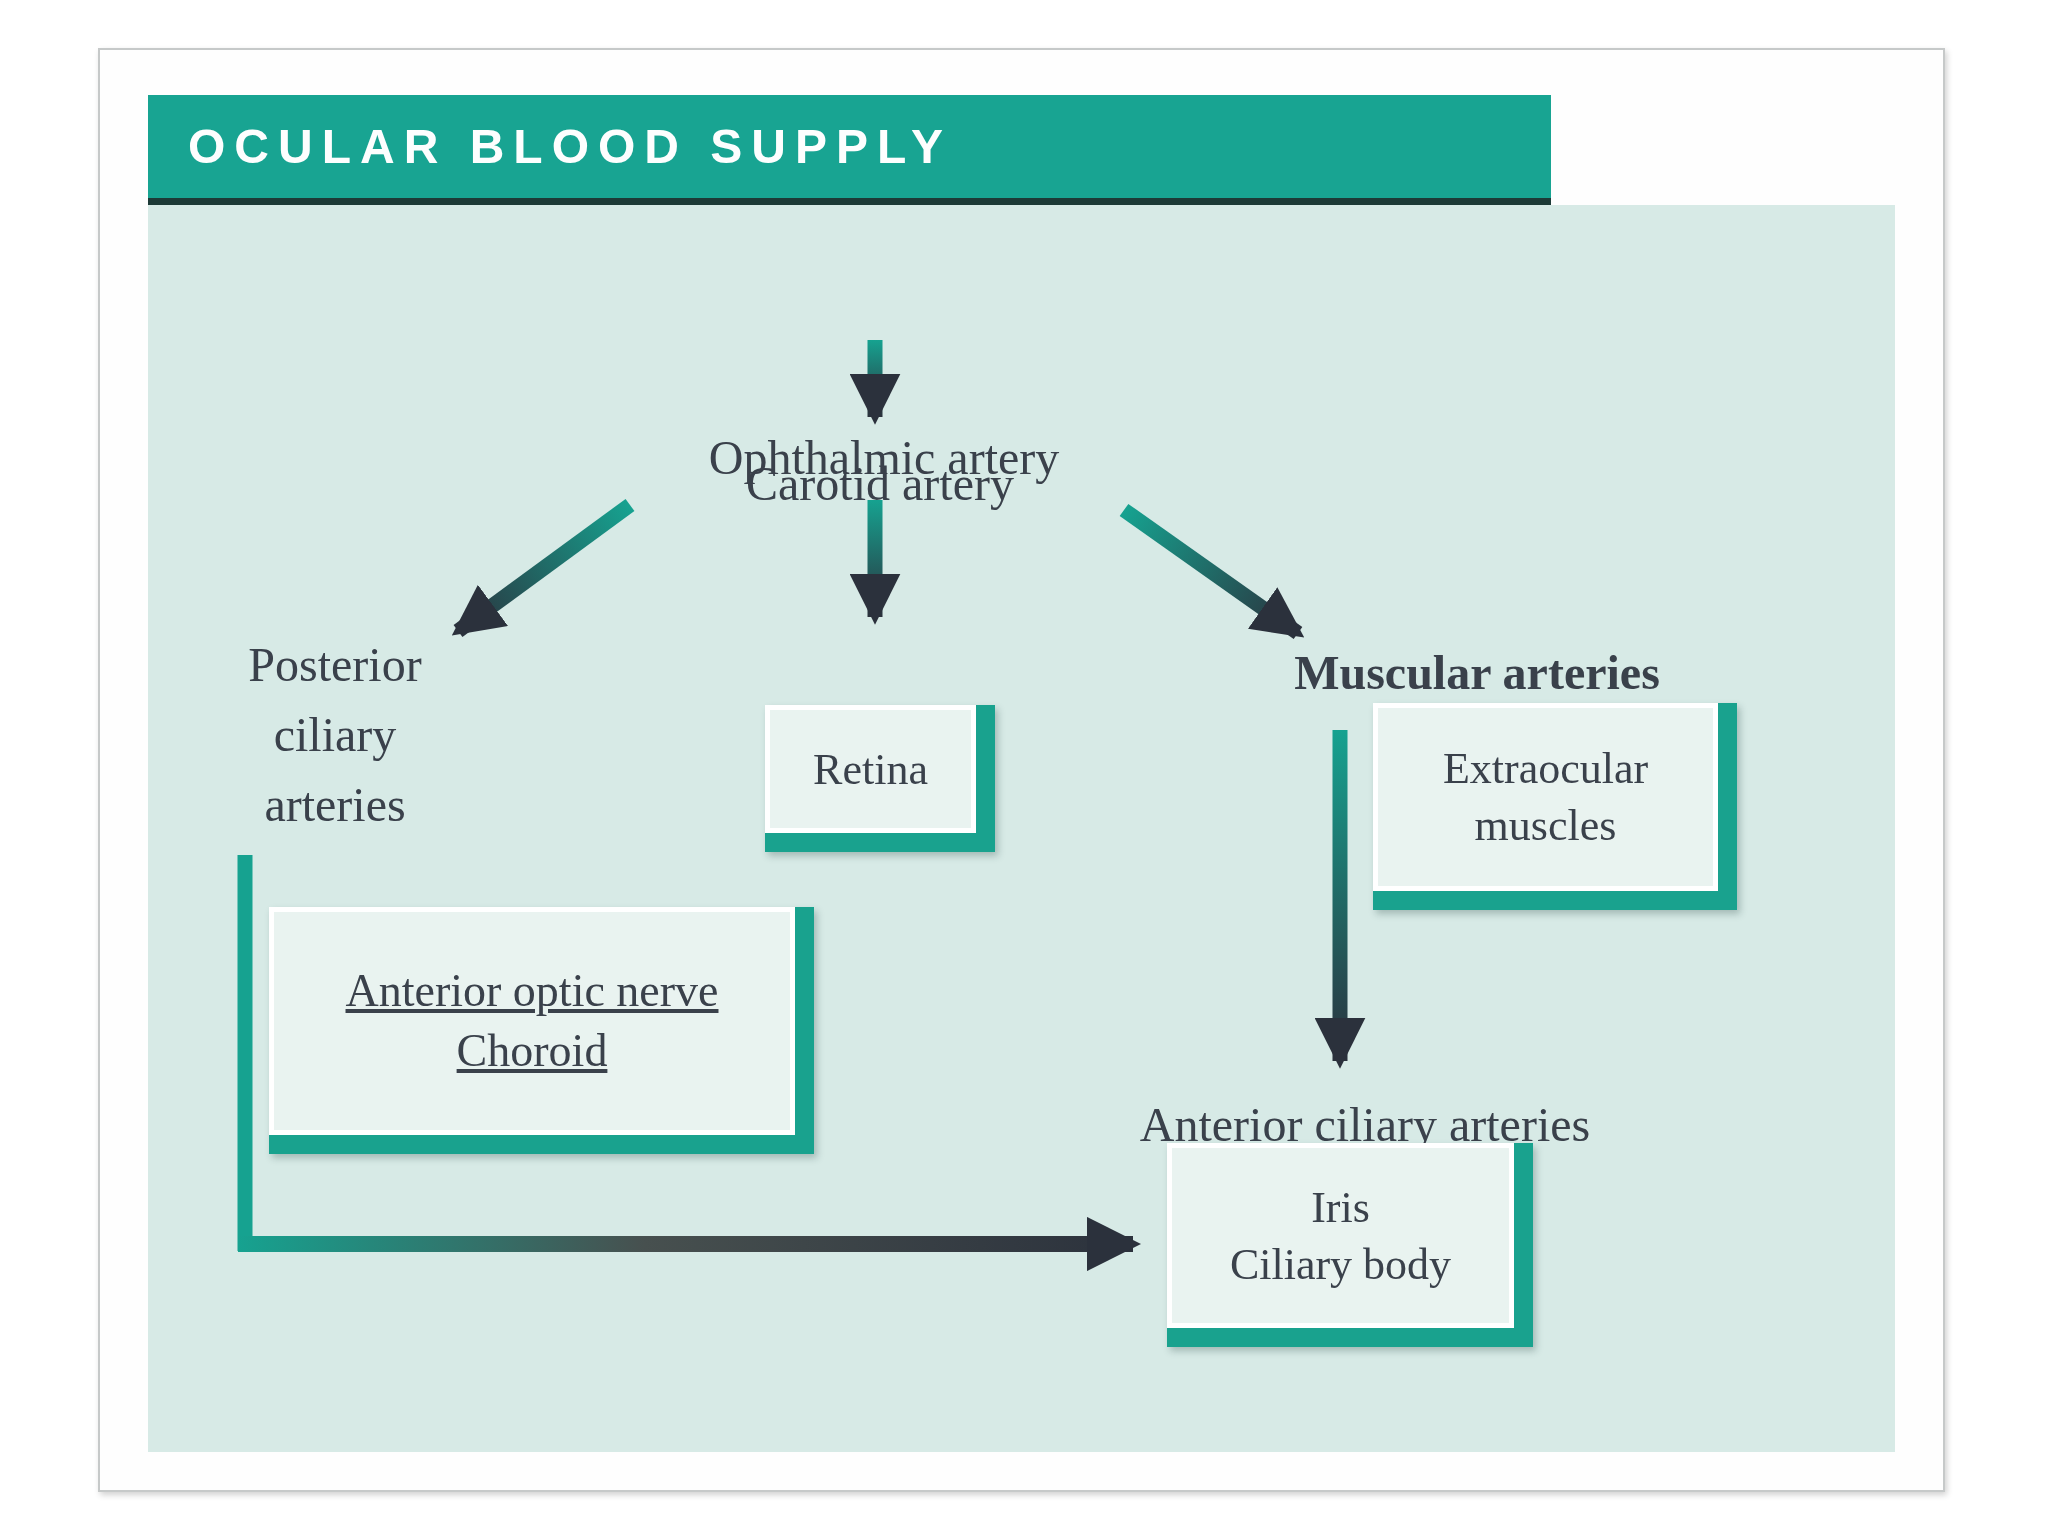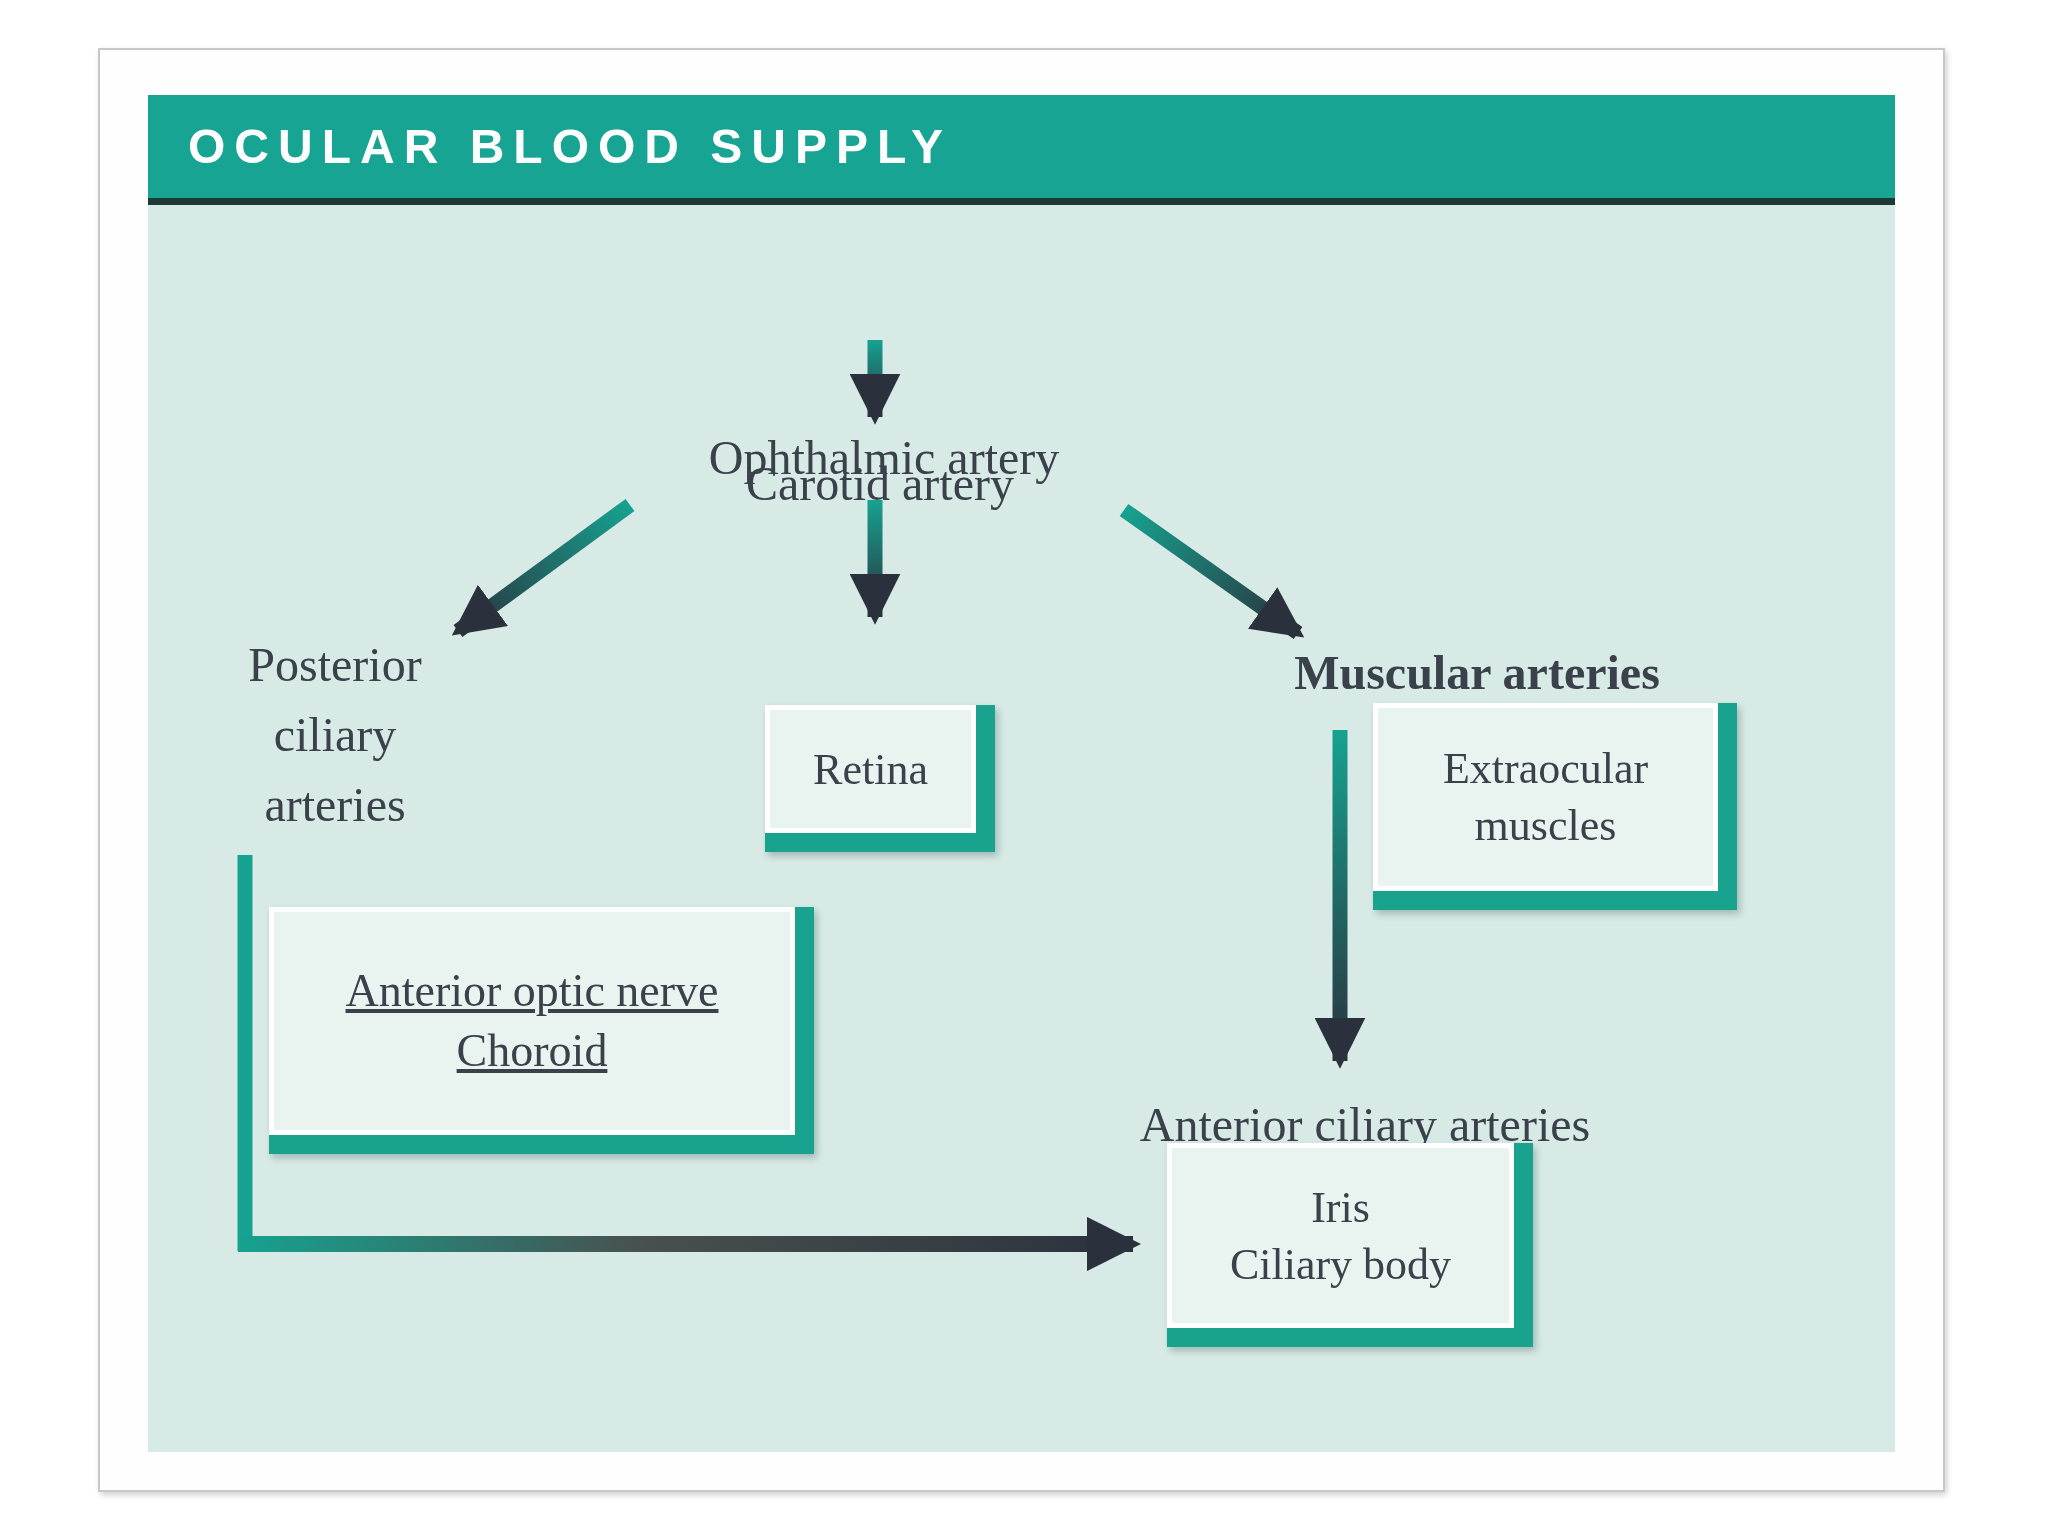--- a/index.html
+++ b/index.html
@@ -6,21 +6,21 @@
   body{
     width:2048px;height:1536px;position:relative;background:#ffffff;overflow:hidden;
     font-family:"Liberation Serif", serif;
   }
   .card{
     position:absolute;left:98px;top:48px;width:1847px;height:1444px;
     background:#fefefe;border:2px solid #c6c9c9;box-sizing:border-box;
     box-shadow:2px 3px 6px rgba(0,0,0,0.18);
   }
   .titlebar{
-    position:absolute;left:148px;top:95px;width:1747px;height:103px;
+    position:absolute;left:148px;top:95px;width:1403px;height:103px;
     background:#18a492;border-bottom:7px solid #1d3a37;box-sizing:content-box;
   }
   .titlebar .title{
     display:block;line-height:103px;padding-left:40px;
     font-family:"Liberation Sans", sans-serif;font-weight:bold;
     font-size:48px;letter-spacing:9px;color:#fdfefe;white-space:nowrap;
   }
   .panel{
     position:absolute;left:148px;top:205px;width:1747px;height:1247px;
     background:#d7eae6;

